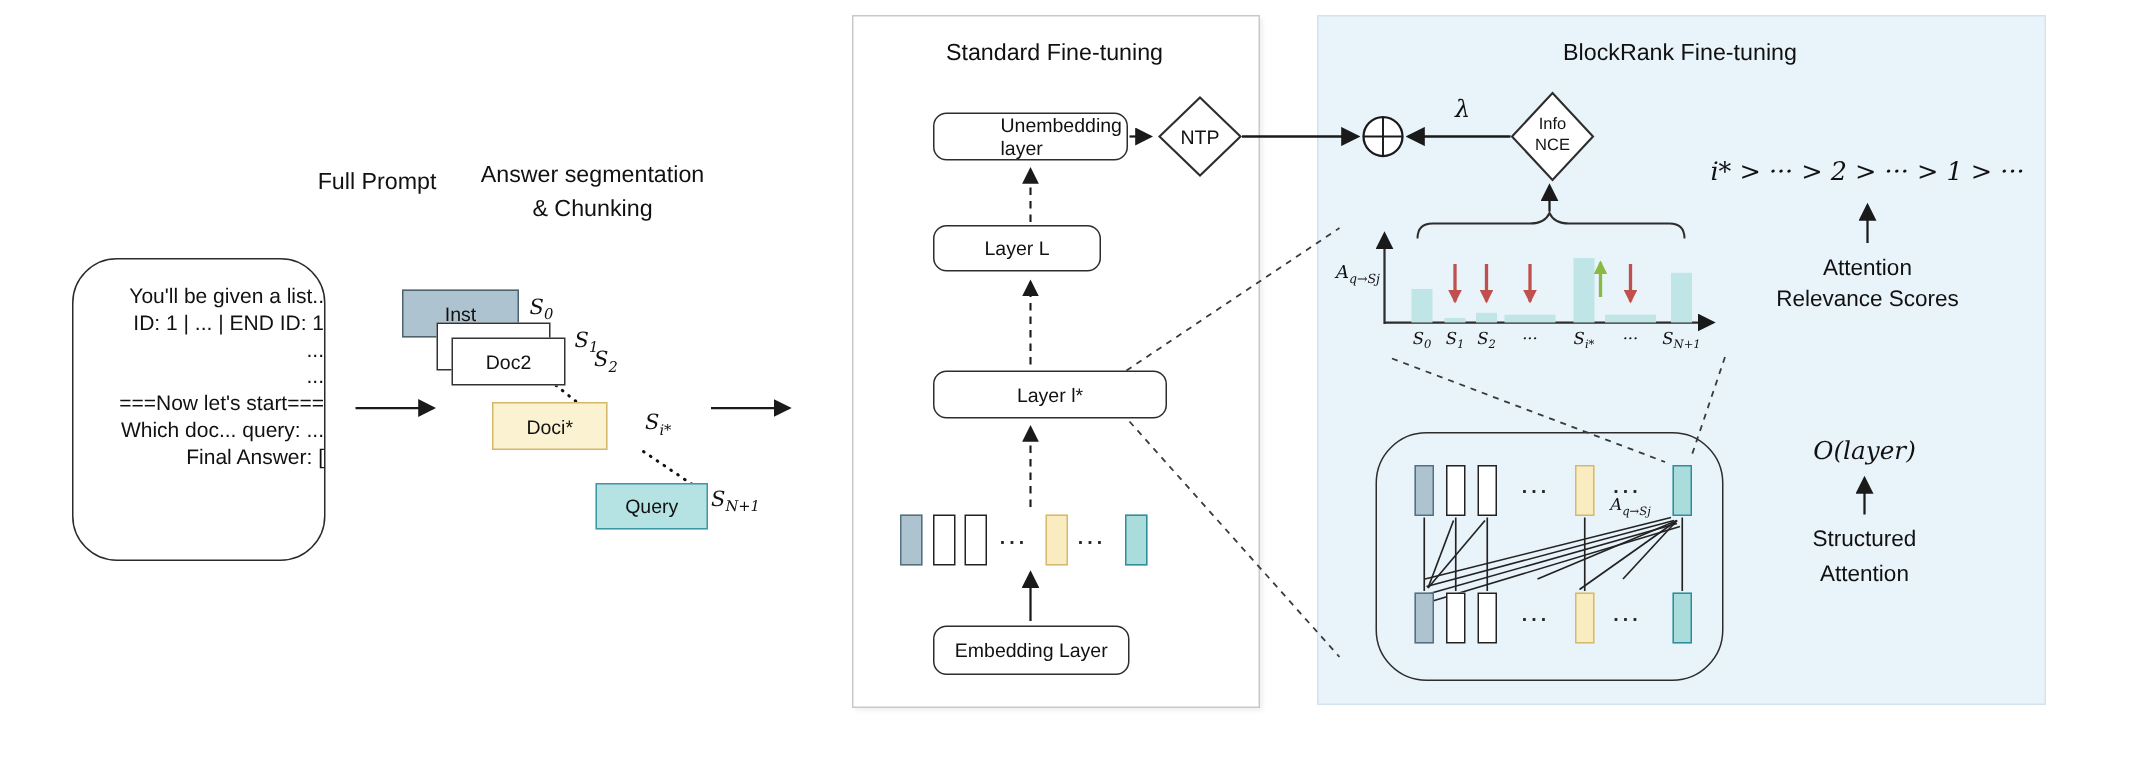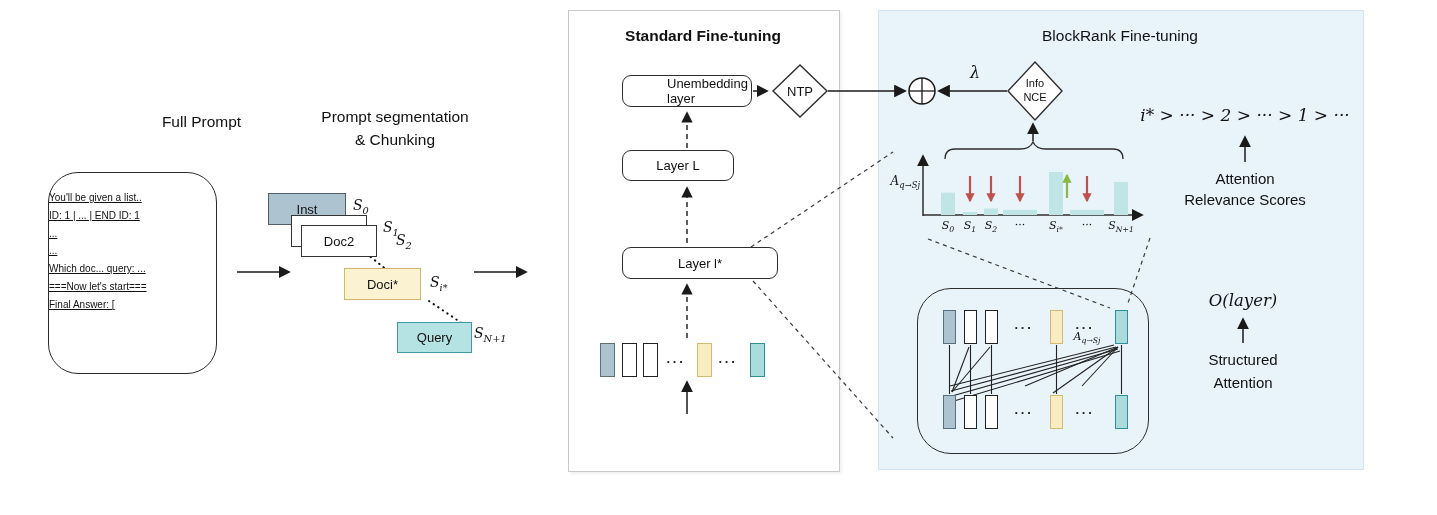--- a/index.html
+++ b/index.html
@@ -13,21 +13,21 @@
   .sbox{position:absolute;left:917px;top:288px;width:230px;height:164px;border:1.4px solid #2d2d2d;
         border-radius:34px;background:transparent;z-index:0;}
   svg.overlay{position:absolute;left:0;top:0;z-index:1;}
   .lbl-layer{position:absolute;left:0;top:0;width:100%;height:100%;z-index:2;pointer-events:none;}
   .t{position:absolute;text-align:center;}
   .title{font-size:15.5px;}
   .math{font-family:"DejaVu Serif",serif;font-style:italic;}
   .math sub{font-size:70%;}
   .fp-box{position:absolute;left:48px;top:172px;width:169px;height:202px;border:1.6px solid #2b2b2b;
           border-radius:30px;background:#fff;box-sizing:border-box;padding-top:16px;}
-  .fp-box .ln{font-size:10px;line-height:17.8px;text-align:left;white-space:pre;text-decoration:underline;}
+  .fp-box .ln{font-size:14px;line-height:17.8px;text-align:right;white-space:pre;}
   .chunk{position:absolute;display:flex;align-items:center;justify-content:center;
          font-size:13px;box-sizing:border-box;text-align:center;}
   .nbox{position:absolute;border:1.4px solid #2d2d2d;border-radius:9px;background:#fff;
         display:flex;align-items:center;justify-content:center;font-size:13px;box-sizing:border-box;}
   .tk{position:absolute;box-sizing:border-box;border:1.4px solid #222;}
   .tk.inst{background:#aec3d0;border-color:#57707e;}
   .tk.doc{background:#ffffff;border-color:#222;}
   .tk.target{background:#f9ecc0;border-color:#d5ba6c;}
   .tk.query{background:#abdcdc;border-color:#2f8e9b;}
   .dots{position:absolute;font-weight:bold;font-size:13px;letter-spacing:2px;color:#222;text-align:center;}
@@ -121,66 +121,69 @@
       <line x1="1118" y1="347" x2="1053" y2="393"></line>
       <line x1="1118" y1="347" x2="1082" y2="386"></line>
     </g>
 
     <line x1="1245" y1="162" x2="1245" y2="137" stroke="#1a1a1a" stroke-width="1.5" marker-end="url(#mA)"></line>
     <line x1="1243" y1="343" x2="1243" y2="319" stroke="#1a1a1a" stroke-width="1.5" marker-end="url(#mA)"></line>
   </svg>
 
   <div class="lbl-layer">
 
-    <div class="t title" style="left:124px;top:113px;width:155px;">Full Prompt</div>
-    <div class="t title" style="left:300px;top:108px;width:190px;">Prompt segmentation</div>
+    <div class="t title" style="left:136px;top:113px;width:155px;text-align:right;">Full Prompt</div>
+    <div class="t title" style="left:300px;top:108px;width:190px;">Answer segmentation</div>
     <div class="t title" style="left:300px;top:131px;width:190px;">&amp; Chunking</div>
-    <div class="t title" style="left:603px;top:27px;width:200px;font-weight:bold;">Standard Fine-tuning</div>
+    <div class="t title" style="left:603px;top:27px;width:200px;">Standard Fine-tuning</div>
     <div class="t title" style="left:1020px;top:27px;width:200px;">BlockRank Fine-tuning</div>
 
     <div class="fp-box">
       <div class="ln">You'll be given a list..</div>
       <div class="ln">ID: 1 | ... | END ID: 1</div>
       <div class="ln">...</div>
       <div class="ln">...</div>
+      <div class="ln">===Now let's start===</div>
       <div class="ln">Which doc... query: ...</div>
-      <div class="ln">===Now let's start===</div>
       <div class="ln">Final Answer: [</div>
     </div>
 
     <div class="chunk" style="left:268px;top:193px;width:78px;height:32px;background:#aec3d0;border:1.5px solid #4e616c;">
         <span>Inst</span>
       </div>
     <div class="chunk" style="left:291px;top:215px;width:76px;height:32px;background:#fff;border:1.5px solid #333;">
         <span></span>
       </div>
     <div class="chunk" style="left:301px;top:225px;width:76px;height:32px;background:#fff;border:1.5px solid #333;">
         <span>Doc2</span>
       </div>
-    <div class="chunk" style="left:344px;top:268px;width:77px;height:32px;background:#fbf2d2;border:1.5px solid #d3b86a;">
+    <div class="chunk" style="left:328px;top:268px;width:77px;height:32px;background:#fbf2d2;border:1.5px solid #d3b86a;">
         <span>Doci*</span>
       </div>
     <div class="chunk" style="left:397px;top:322px;width:75px;height:31px;background:#b5e2e2;border:1.5px solid #3d98a3;">
         <span>Query</span>
       </div>
 
     <div class="t math" style="left:353px;top:197px;width:40px;text-align:left;font-size:14px;"><span>S</span><sub>0</sub></div>
     <div class="t math" style="left:383px;top:219px;width:40px;text-align:left;font-size:14px;"><span>S</span><sub>1</sub></div>
     <div class="t math" style="left:396px;top:232px;width:40px;text-align:left;font-size:14px;"><span>S</span><sub>2</sub></div>
     <div class="t math" style="left:430px;top:274px;width:44px;text-align:left;font-size:14px;"><span>S</span><sub>i*</sub></div>
     <div class="t math" style="left:474px;top:325px;width:54px;text-align:left;font-size:14px;"><span>S</span><sub>N+1</sub></div>
 
     <div class="nbox" style="left:622px;top:75px;width:130px;height:32px;padding-left:44px;">
         <span>Unembedding layer</span>
       </div>
     <div class="nbox" style="left:622px;top:150px;width:112px;height:31px;">
         <span>Layer L</span>
       </div>
     <div class="nbox" style="left:622px;top:247px;width:156px;height:32px;">
         <span>Layer l*</span>
+      </div>
+    <div class="nbox" style="left:622px;top:417px;width:131px;height:33px;">
+        <span>Embedding Layer</span>
       </div>
 
     <div class="t" style="left:775px;top:84px;width:50px;font-size:13px;">NTP</div>
     <div class="t diamond-lbl" style="left:1008px;top:77px;width:54px;font-size:11px;">
       <div>Info</div>
       <div>NCE</div>
     </div>
     <div class="t math" style="left:963px;top:63px;width:24px;font-size:16px;">λ</div>
 
     <div class="t math" style="left:868px;top:174px;width:52px;text-align:right;font-size:12px;"><span>A</span><sub>q→Sj</sub></div>

